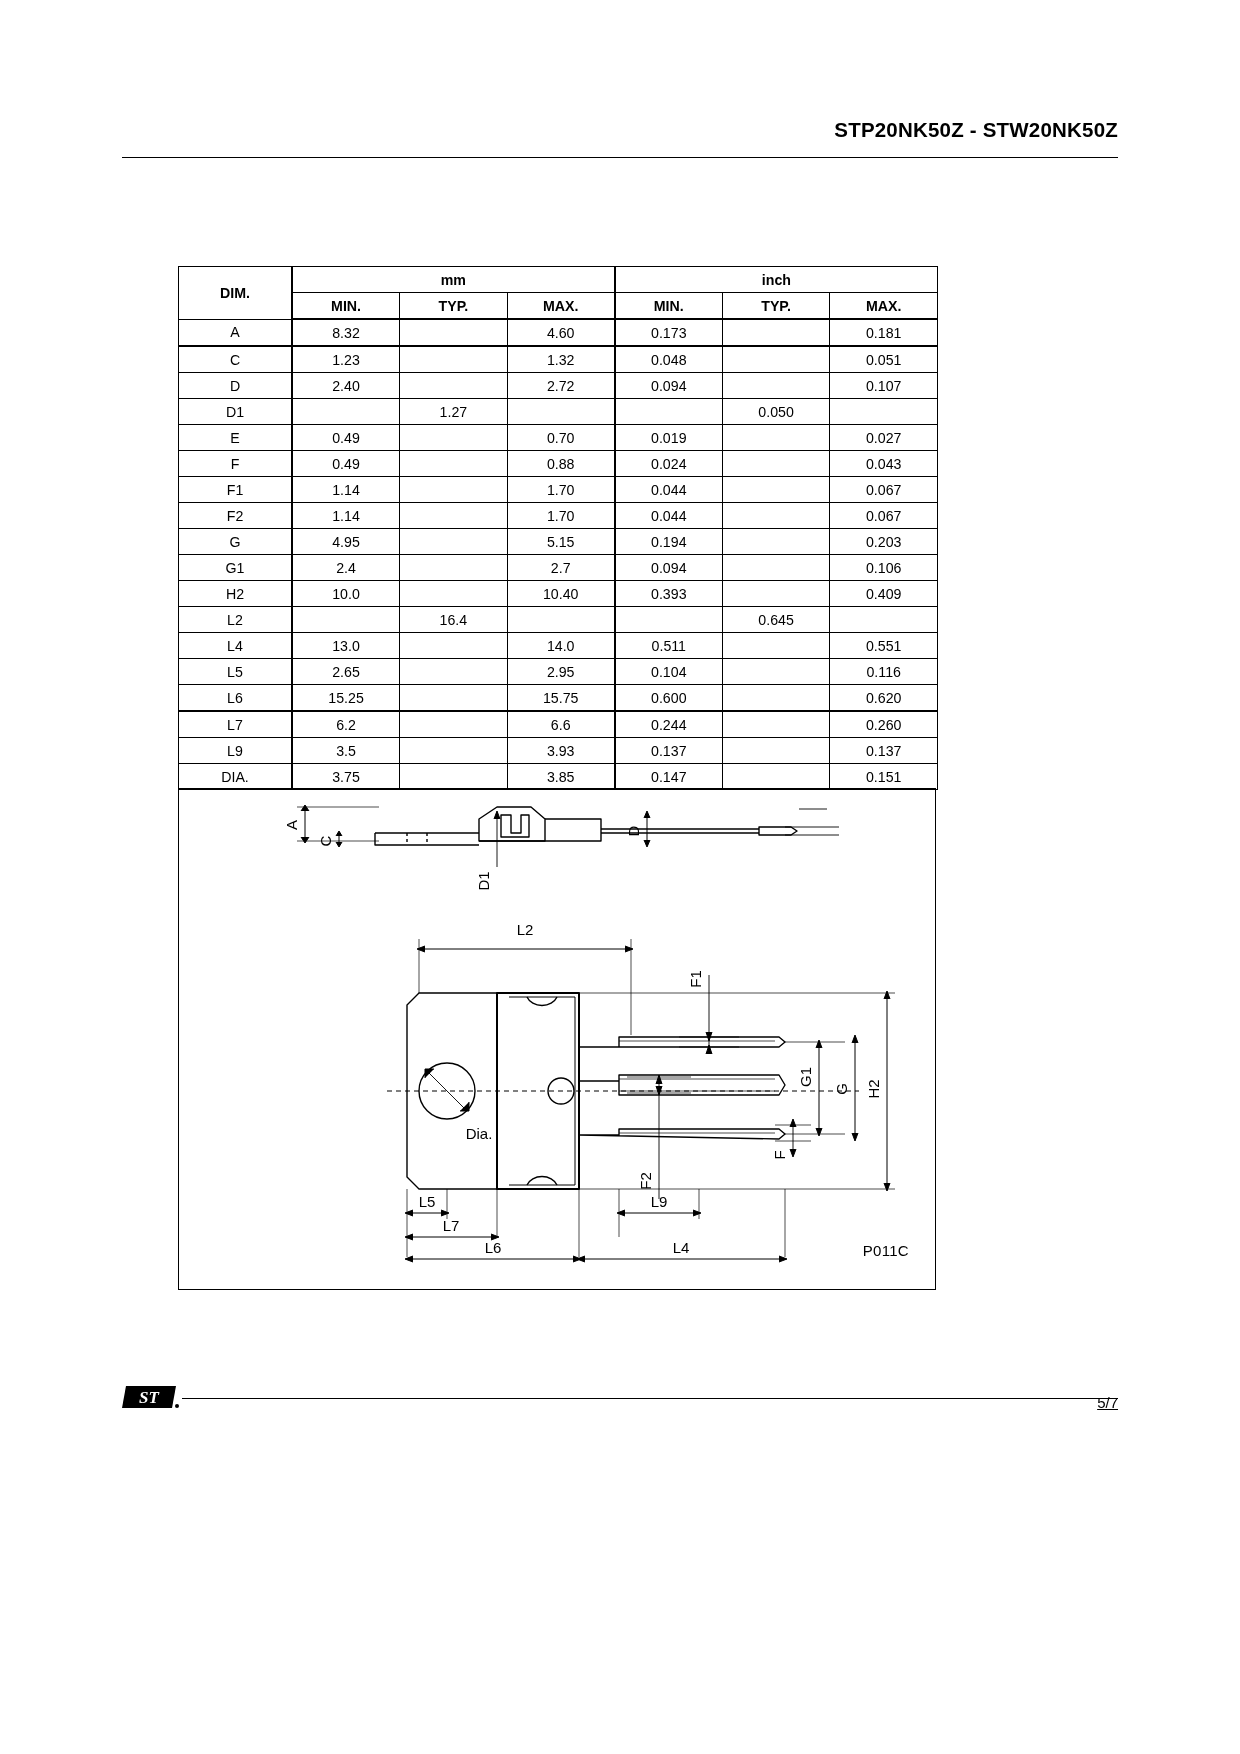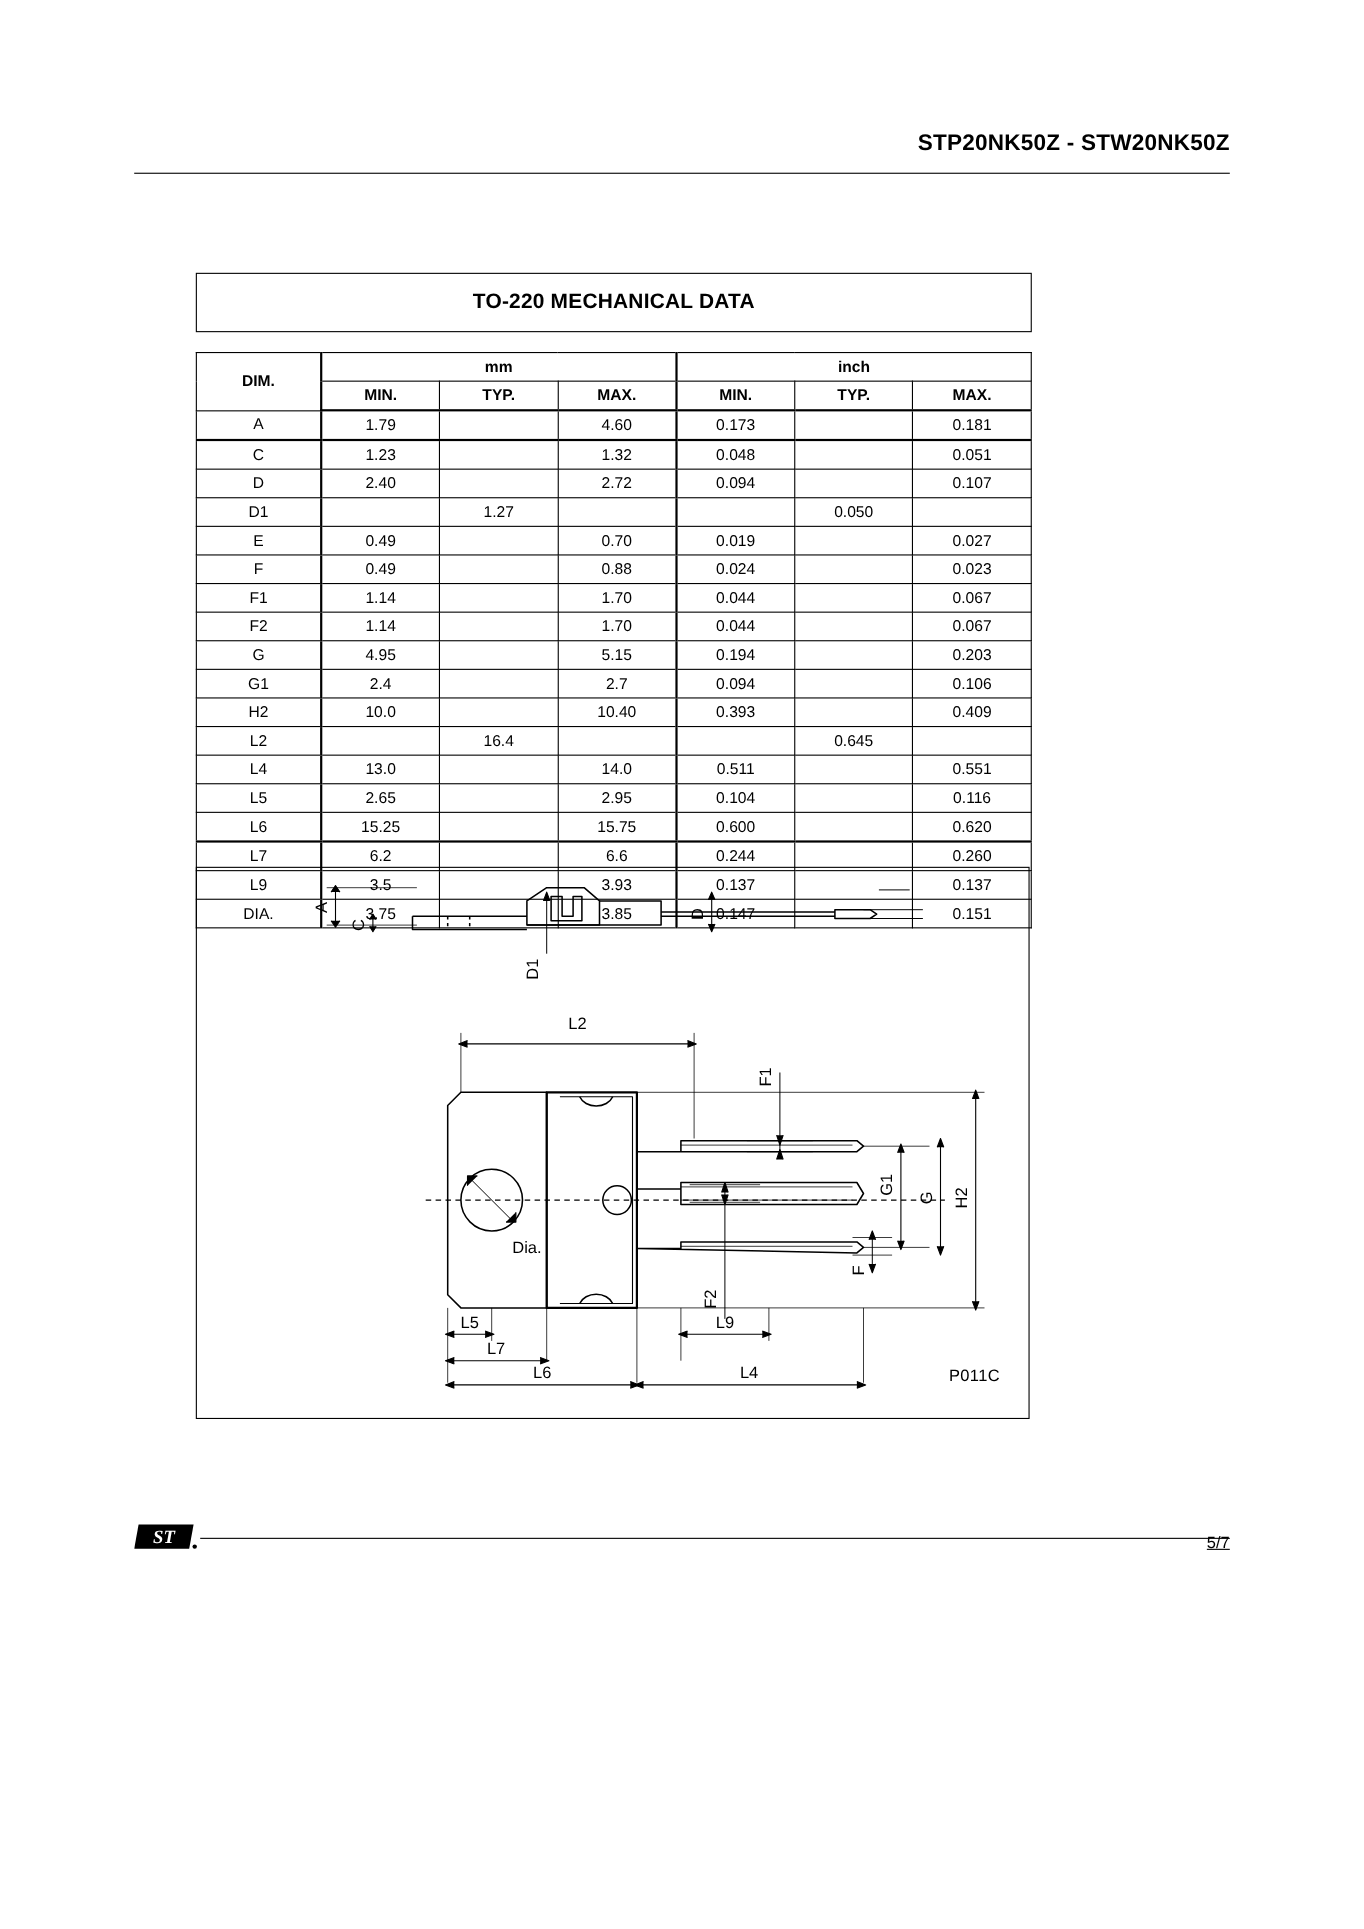--- a/index.html
+++ b/index.html
@@ -141,44 +141,41 @@
 </head>
 <body>
 
 <div class="page-header">
   <div class="doc-title">STP20NK50Z - STW20NK50Z</div>
   <div class="rule"></div>
 </div>
 
 <div class="mech-block">
 
-  <div class="mech-title-box">
-    <div class="mech-title">TO-220 MECHANICAL DATA</div>
-  </div>
 
   <table class="dim-table">
     <thead>
       <tr>
         <th class="col-dim" rowspan="2">DIM.</th>
         <th colspan="3" class="sep-left">mm</th>
         <th colspan="3" class="sep-left">inch</th>
       </tr>
       <tr class="hdr-unit thick-bottom">
         <th class="col-unit sep-left">MIN.</th>
         <th class="col-unit">TYP.</th>
         <th class="col-unit">MAX.</th>
         <th class="col-unit sep-left">MIN.</th>
         <th class="col-unit">TYP.</th>
         <th class="col-unit">MAX.</th>
       </tr>
     </thead>
     <tbody id="dim-tbody">
         <tr class="thick-bottom">
           <td>A</td>
-          <td class="sep-left">1.79</td>
+          <td class="sep-left">8.32</td>
           <td></td>
           <td>4.60</td>
           <td class="sep-left">0.173</td>
           <td></td>
           <td>0.181</td>
         </tr>
         <tr>
           <td>C</td>
           <td class="sep-left">1.23</td>
           <td></td>
@@ -214,21 +211,21 @@
           <td></td>
           <td>0.027</td>
         </tr>
         <tr>
           <td>F</td>
           <td class="sep-left">0.49</td>
           <td></td>
           <td>0.88</td>
           <td class="sep-left">0.024</td>
           <td></td>
-          <td>0.023</td>
+          <td>0.043</td>
         </tr>
         <tr>
           <td>F1</td>
           <td class="sep-left">1.14</td>
           <td></td>
           <td>1.70</td>
           <td class="sep-left">0.044</td>
           <td></td>
           <td>0.067</td>
         </tr>

